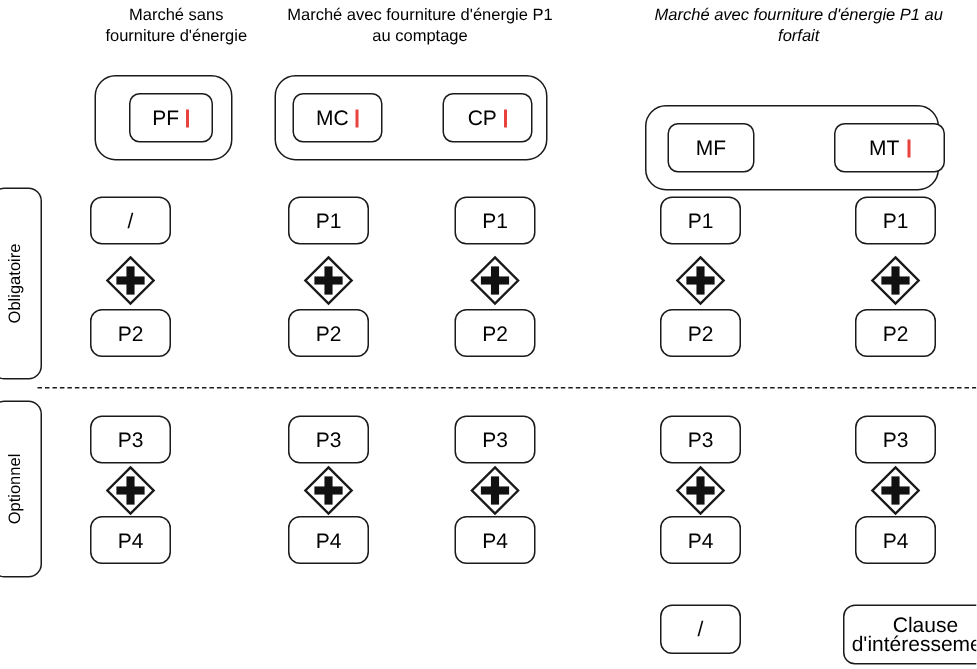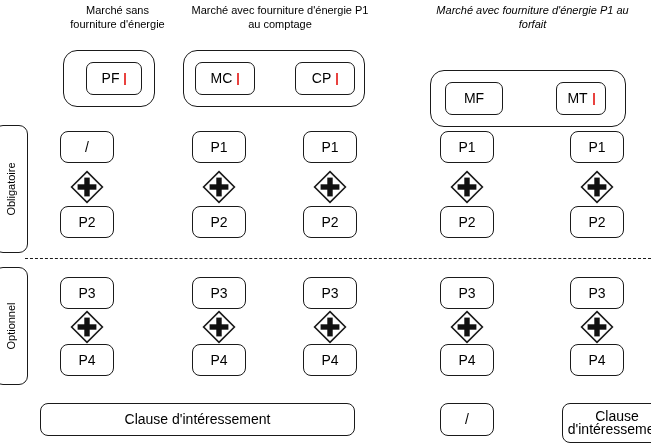--- a/index.html
+++ b/index.html
@@ -129,21 +129,21 @@
       </span>
     </div>
   </div>
 
   <div class="rbox group" style="left:430px; top:50px; width:196px; height:57px;margin-top:20px;">
     <div class="rbox small" style="left:14px; top:11px; width:58px; height:33px; position:absolute;">
       <span class="lbl">
         <span>MF</span>
       </span>
     </div>
-    <div class="rbox small" style="left:125px; top:11px; width:50px; height:33px; position:absolute;">
+    <div class="rbox small" style="left:125px; top:11px; width:74px; height:33px; position:absolute;">
       <span class="lbl">
         <span>MT</span>
           <i class="tick"></i>
       </span>
     </div>
   </div>
 
   <div class="side-box" style="left:-6px; top:125px; width:34px; height:128px;">
     <span>Obligatoire</span>
   </div>
@@ -247,19 +247,18 @@
   <div class="rbox" style="left:570px; top:277px; width:54px; height:32px;">P3</div>
   <div class="diamond-wrap" style="left:580px; top:310px;">
     <svg width="34" height="34" viewBox="0 0 34 34" aria-hidden="true">
       <polygon points="17,1.6 32.4,17 17,32.4 1.6,17" fill="#ffffff" stroke="#1a1a1a" stroke-width="1.6"></polygon>
       <rect x="14.3" y="7.6" width="5.4" height="18.8" fill="#111111"></rect>
       <rect x="7.6" y="14.3" width="18.8" height="5.4" fill="#111111"></rect>
     </svg>
   </div>
   <div class="rbox" style="left:570px; top:344px; width:54px; height:32px;">P4</div>
 
-  <div class="rbox" style="left:40px; top:403px; width:315px; height:33px;">Clause d'intéressement</div>
 
   <div class="rbox" style="left:440px; top:403px; width:54px; height:33px;">/</div>
 
   <div class="rbox" style="left:540px; top:403px; width:110px; height:40px;margin-left:22px;">Clause<br>d'intéressement</div>
 
 </div>
 
 </body></html>

